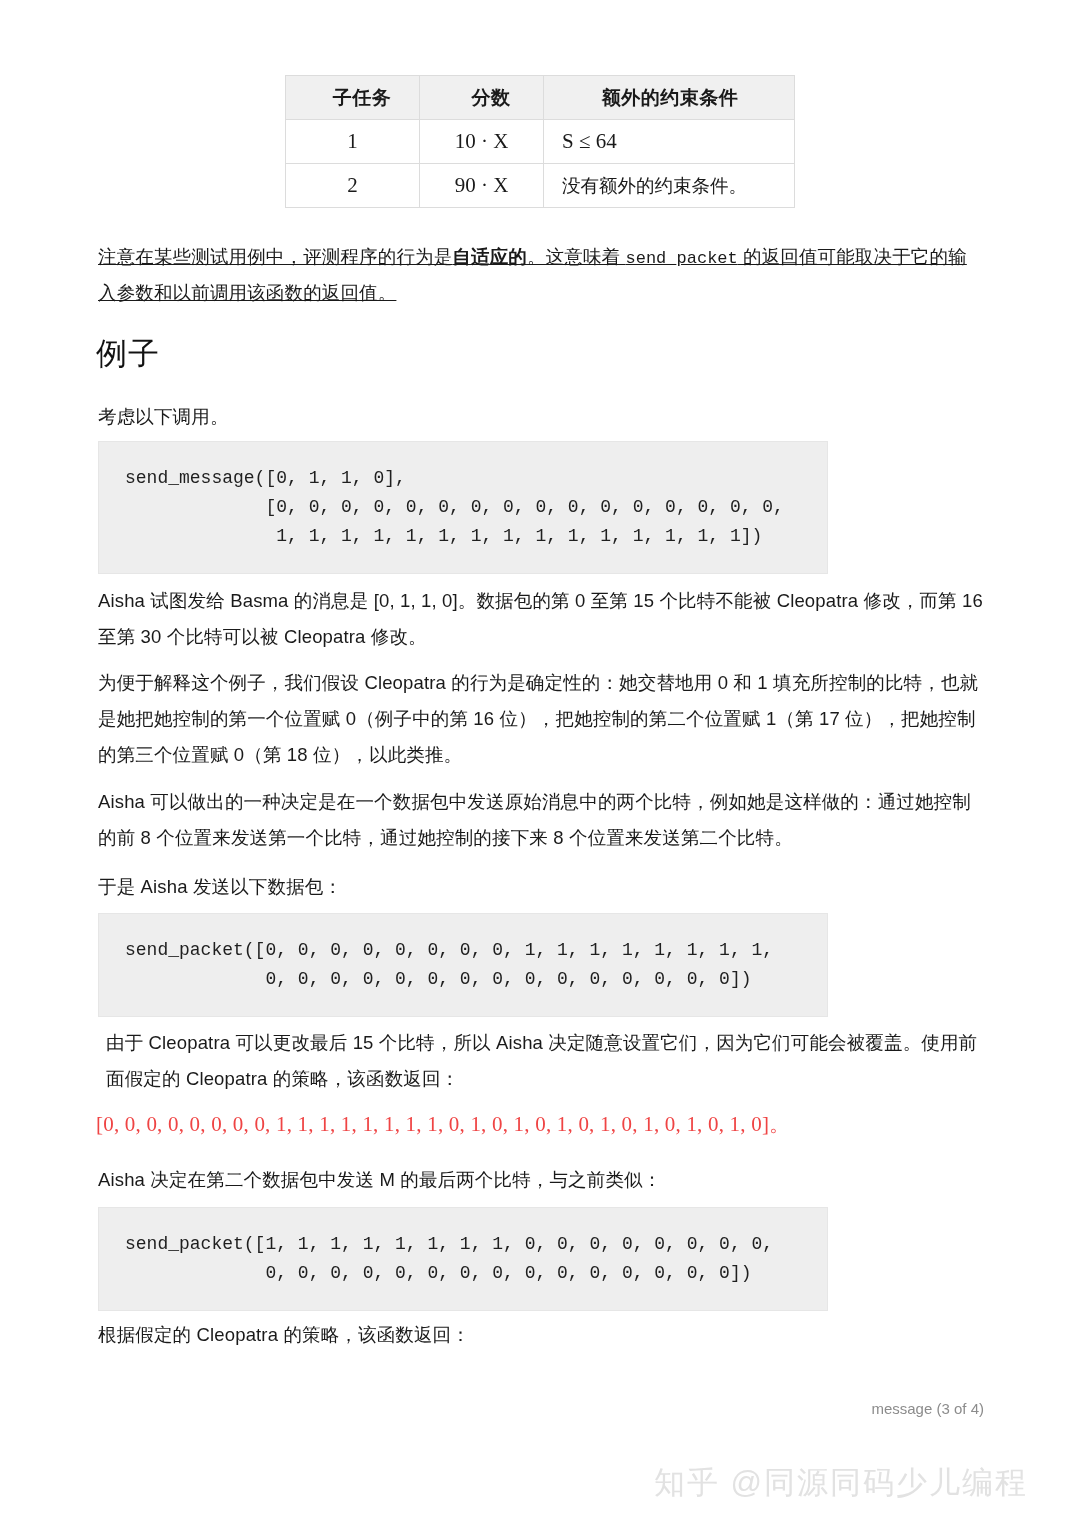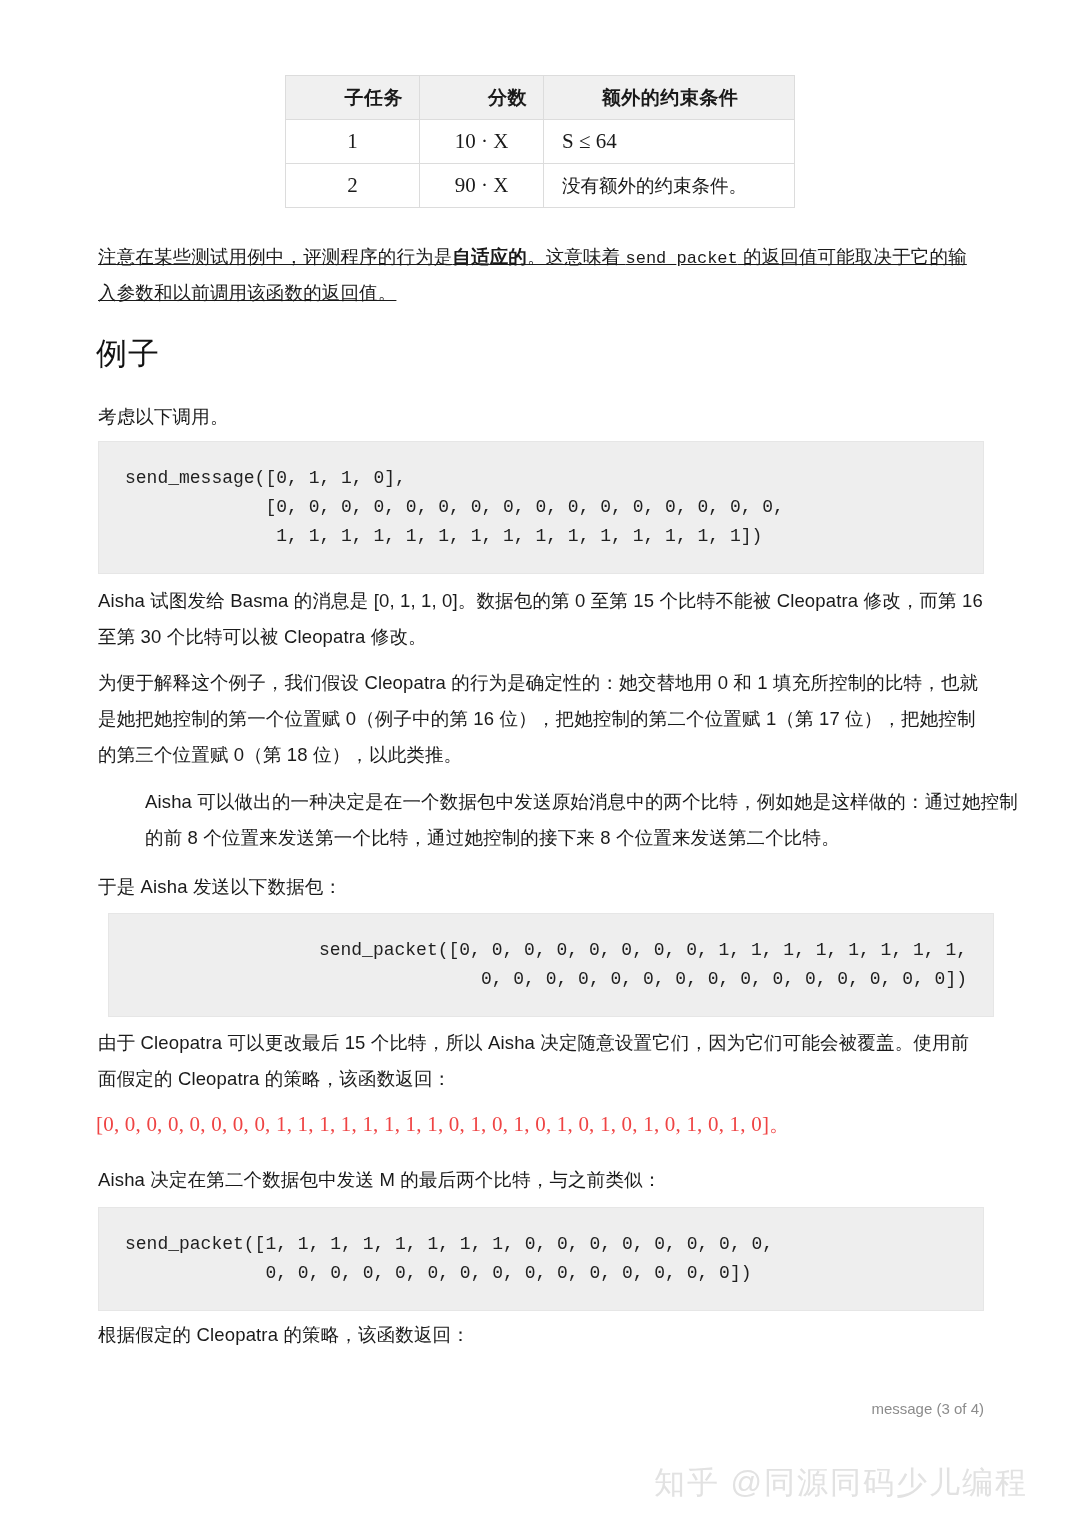--- a/index.html
+++ b/index.html
@@ -41,21 +41,21 @@
     border: 1px solid #dcdcdc;
     padding: 0 16px;
     height: 43px;
     vertical-align: middle;
     font-weight: normal;
     color: #1a1a1a;
   }
   table.subtask-table thead th {
     background: #f0f0f0;
     font-weight: bold;
-    text-align: right;
+    text-align: center;
     font-size: 19px;
     letter-spacing: 0.5px;
     padding-left: 35px;
   }
   .col-task   { width: 82px;  text-align: center; }
   .col-score  { width: 72px;  text-align: center; }
   .col-constr { width: 216px; text-align: left; padding-left: 18px !important; }
   .mathy {
     font-family: "Liberation Serif", "DejaVu Serif", serif;
     font-size: 21px;
@@ -90,21 +90,21 @@
     border: 1px solid #e6e6e6;
     margin: 0;
     padding: 22px 26px;
     font-family: "Liberation Mono", "DejaVu Sans Mono", monospace;
     font-size: 18px;
     line-height: 1.62;
     color: #1f1f1f;
     white-space: pre;
     overflow: hidden;
     box-sizing: border-box;
-    width: 886px;
+    width: 730px;
   }
 
   
   .math-line {
     font-family: "Liberation Serif", "DejaVu Serif", serif;
     font-size: 21px;
     color: #ef4444;
     letter-spacing: 0.2px;
     margin: 0;
   }
@@ -178,34 +178,34 @@
   </div>
 
   <div class="abs" style="left:98px; top:583px; width:886px;">
     <p class="body-text">Aisha 试图发给 Basma 的消息是 [0, 1, 1, 0]。数据包的第 0 至第 15 个比特不能被 Cleopatra 修改，而第 16 至第 30 个比特可以被 Cleopatra 修改。</p>
   </div>
 
   <div class="abs" style="left:98px; top:665px; width:886px;">
     <p class="body-text">为便于解释这个例子，我们假设 Cleopatra 的行为是确定性的：她交替地用 0 和 1 填充所控制的比特，也就是她把她控制的第一个位置赋 0（例子中的第 16 位），把她控制的第二个位置赋 1（第 17 位），把她控制的第三个位置赋 0（第 18 位），以此类推。</p>
   </div>
 
-  <div class="abs" style="left:98px; top:784px; width:886px;margin-left:47px;">
+  <div class="abs" style="left:98px; top:784px; width:886px;">
     <p class="body-text">Aisha 可以做出的一种决定是在一个数据包中发送原始消息中的两个比特，例如她是这样做的：通过她控制的前 8 个位置来发送第一个比特，通过她控制的接下来 8 个位置来发送第二个比特。</p>
   </div>
 
   <div class="abs" style="left:98px; top:869px; width:886px;">
     <p class="body-text">于是 Aisha 发送以下数据包：</p>
   </div>
 
-  <div class="abs" style="left:108px; top:913px;text-align:right;">
+  <div class="abs" style="left:98px; top:913px;">
     <pre class="code-block">send_packet([0, 0, 0, 0, 0, 0, 0, 0, 1, 1, 1, 1, 1, 1, 1, 1,
              0, 0, 0, 0, 0, 0, 0, 0, 0, 0, 0, 0, 0, 0, 0])</pre>
   </div>
 
-  <div class="abs" style="left:98px; top:1025px; width:886px;">
+  <div class="abs" style="left:106px; top:1025px; width:886px;">
     <p class="body-text">由于 Cleopatra 可以更改最后 15 个比特，所以 Aisha 决定随意设置它们，因为它们可能会被覆盖。使用前面假定的 Cleopatra 的策略，该函数返回：</p>
   </div>
 
   <div class="abs" style="left:96px; top:1110px; width:886px;">
     <p class="math-line">[0, 0, 0, 0, 0, 0, 0, 0, 1, 1, 1, 1, 1, 1, 1, 1, 0, 1, 0, 1, 0, 1, 0, 1, 0, 1, 0, 1, 0, 1, 0]。</p>
   </div>
 
   <div class="abs" style="left:98px; top:1162px; width:886px;">
     <p class="body-text">Aisha 决定在第二个数据包中发送 M 的最后两个比特，与之前类似：</p>
   </div>

